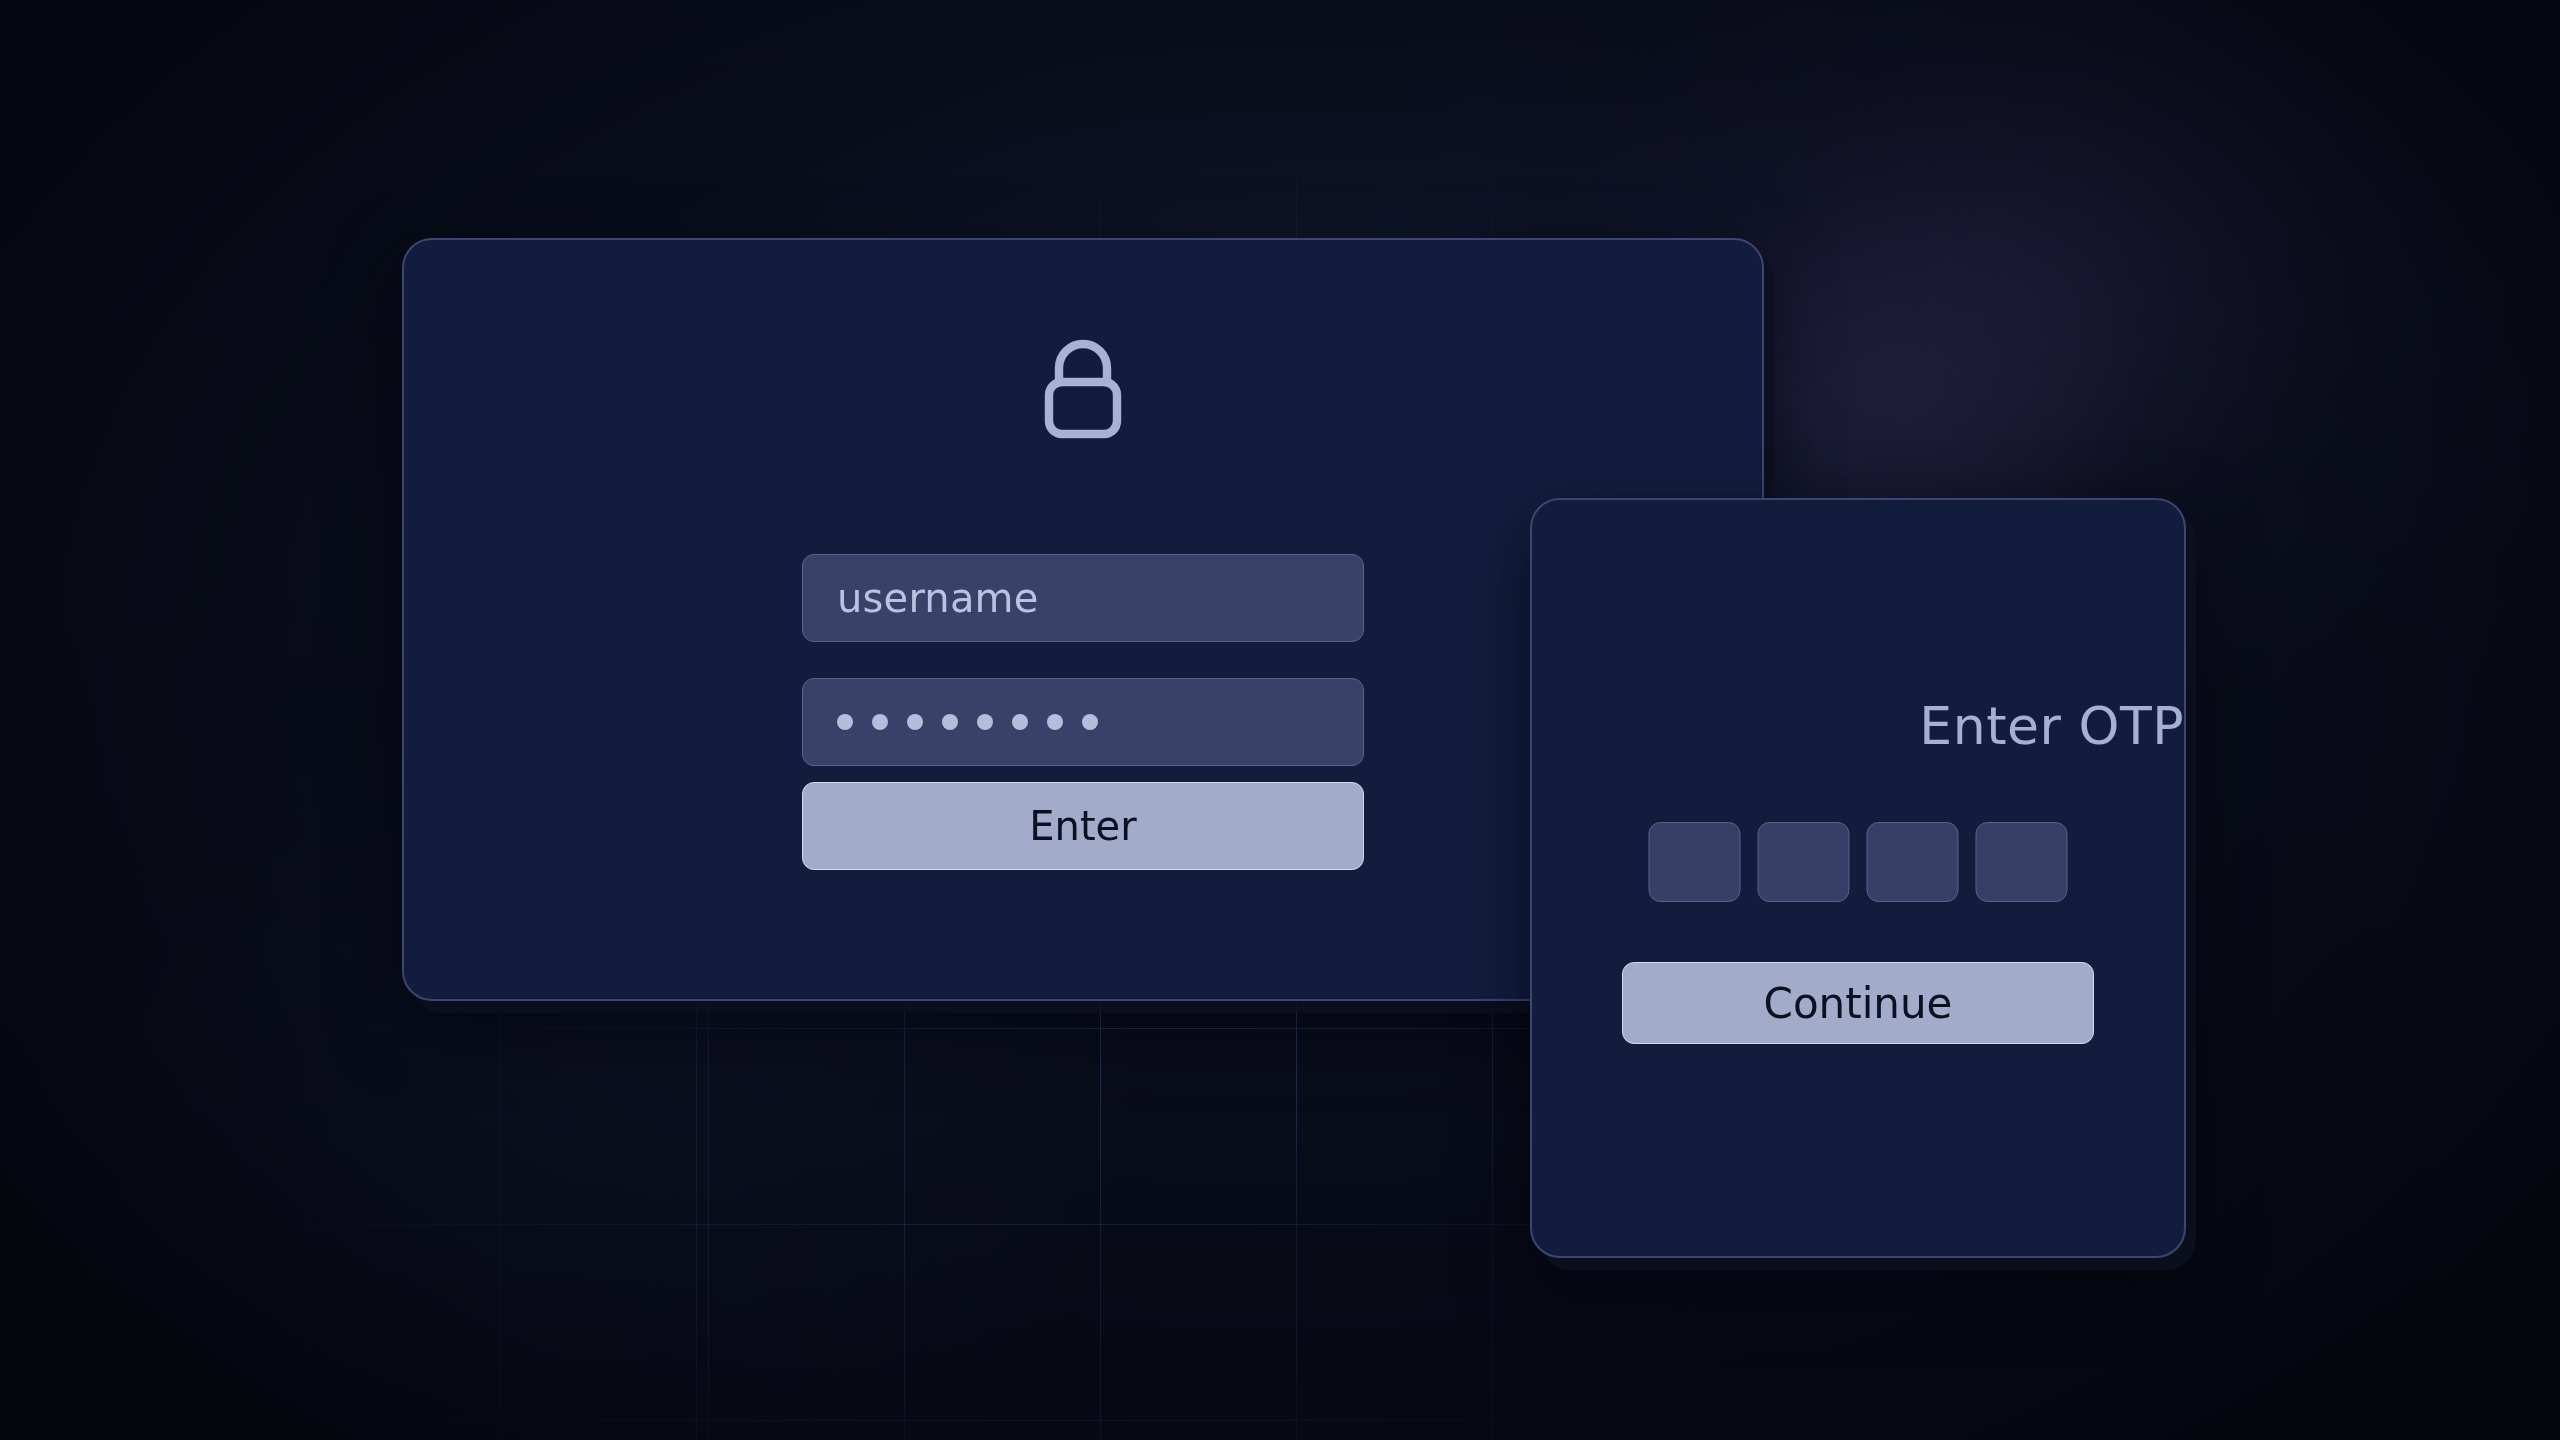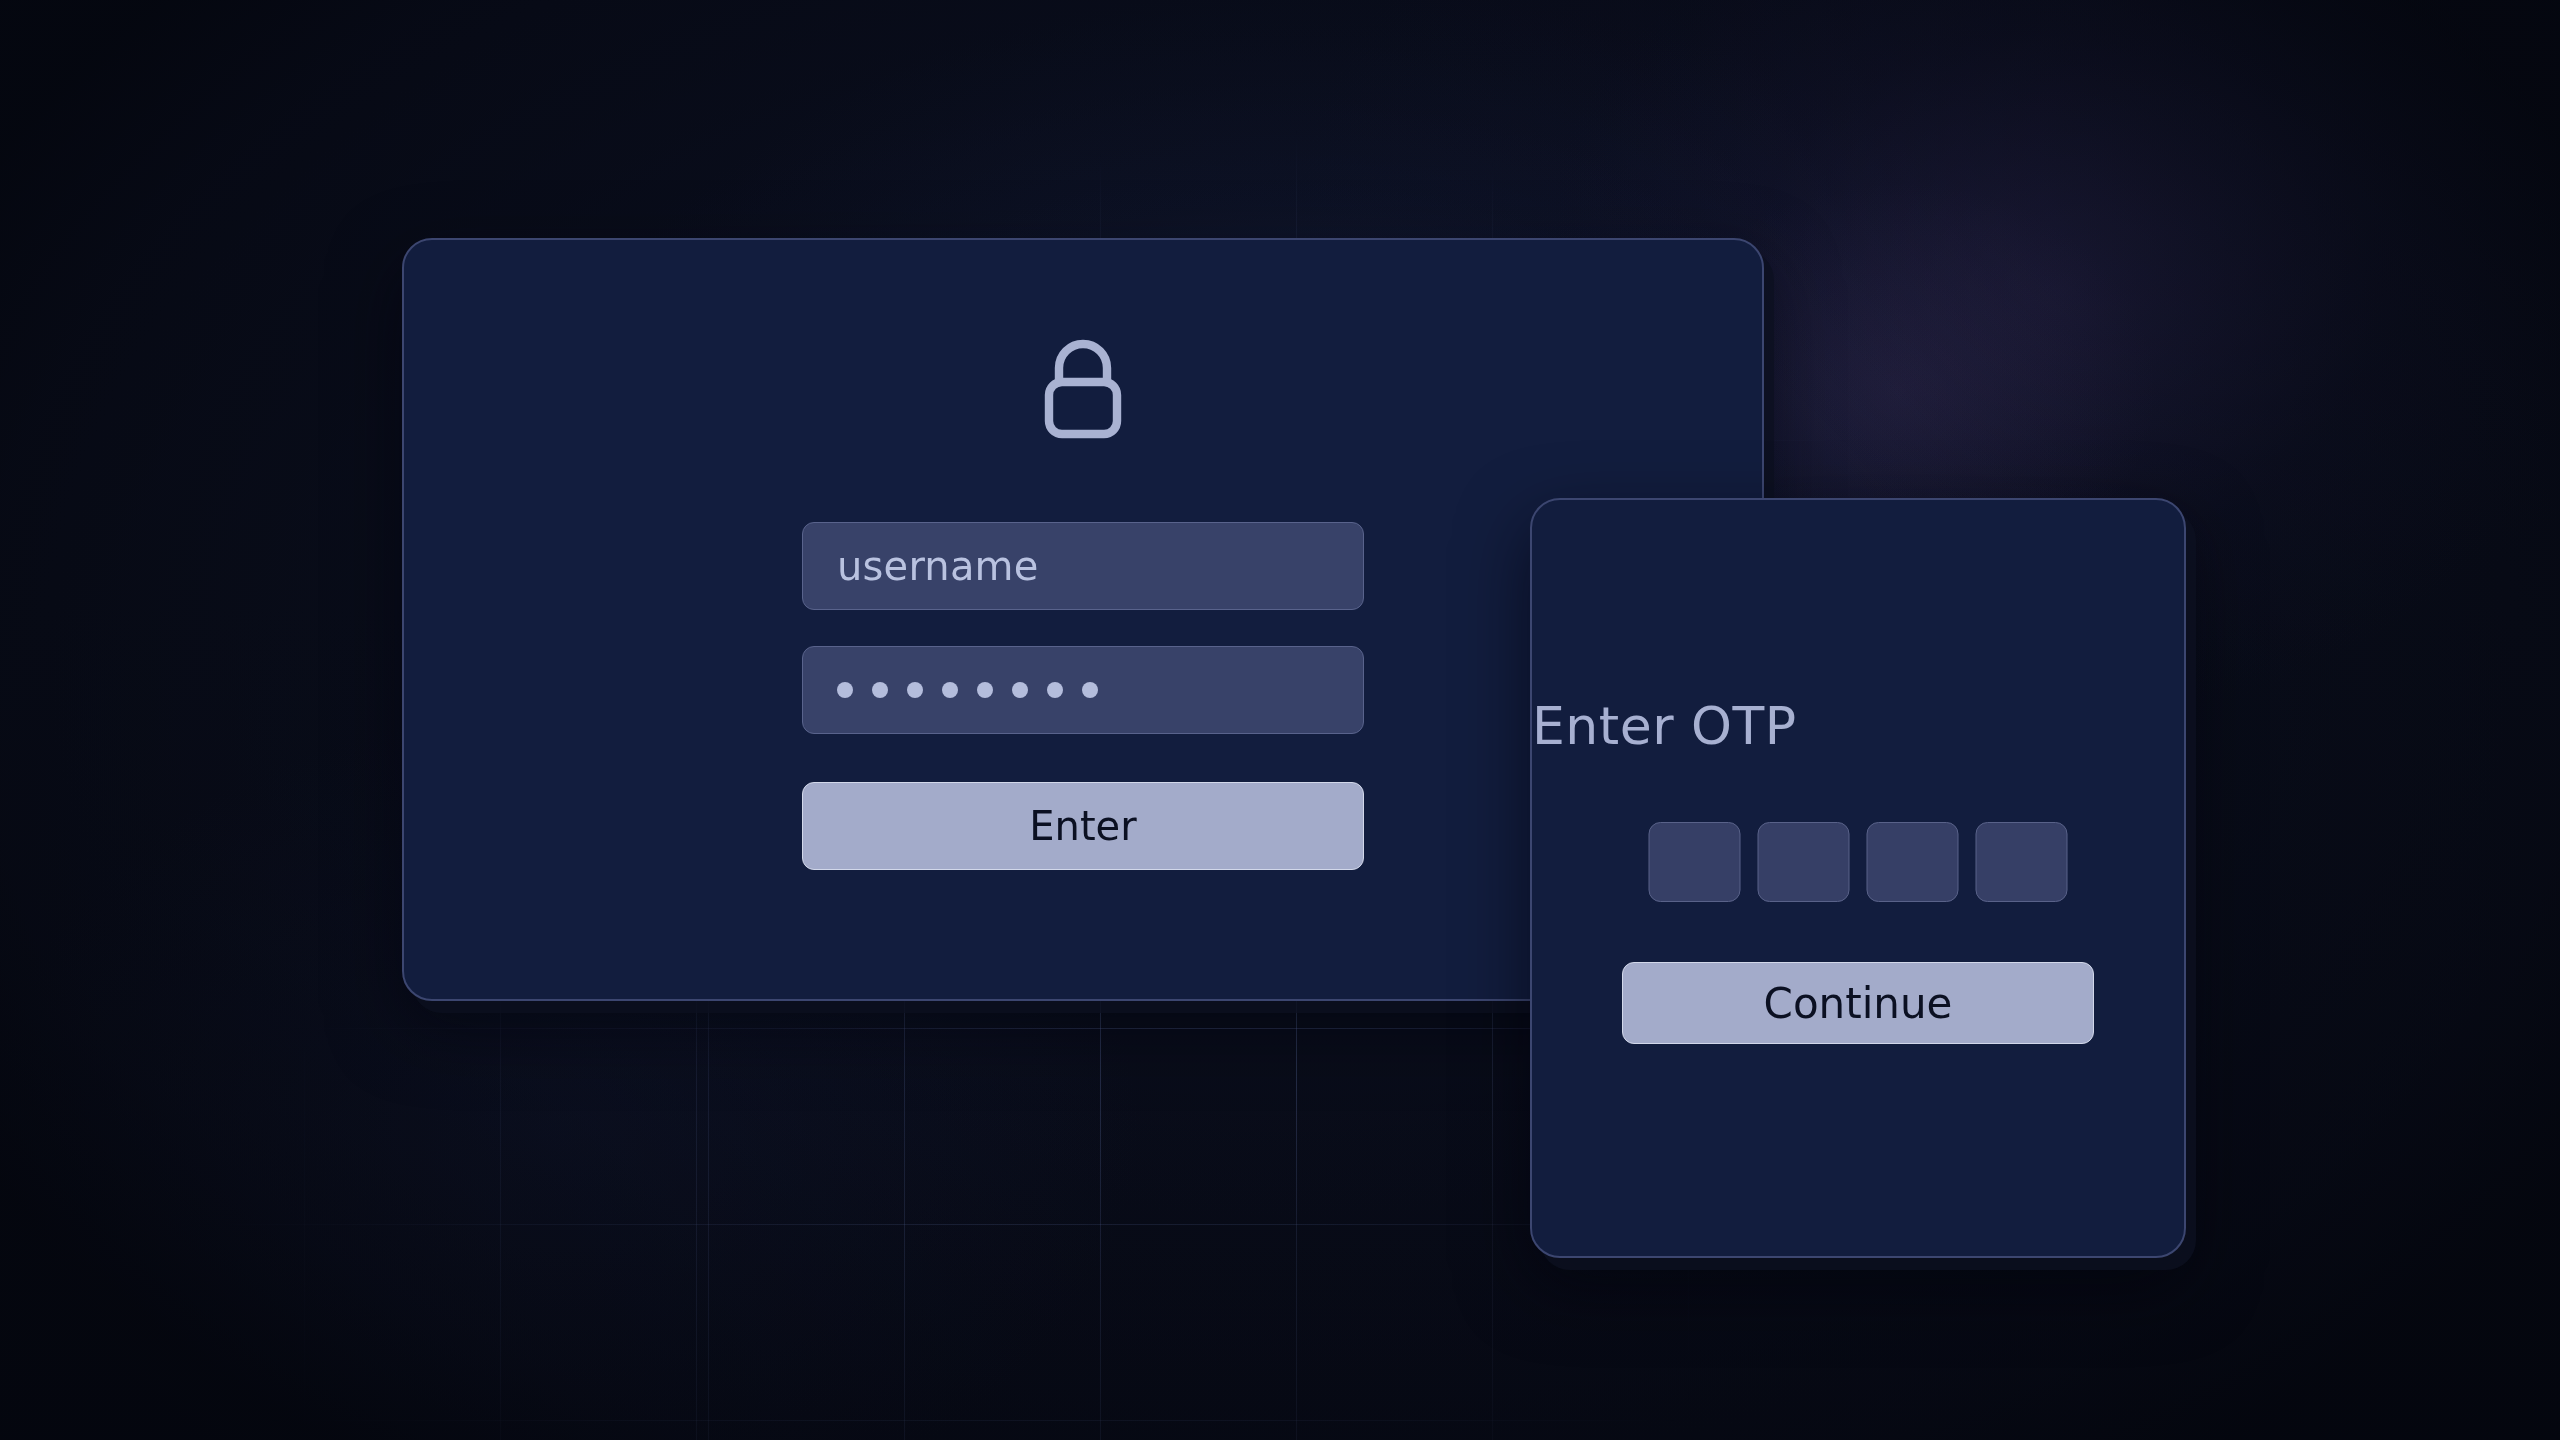--- a/index.html
+++ b/index.html
@@ -120,20 +120,21 @@
     transform: translateX(-50%);
     width: 562px;
     height: 88px;
     box-sizing: border-box;
     background: #384269;
     border: 1.6px solid #59638c;
     border-radius: 12px;
     display: flex;
     align-items: center;
     padding: 0 34px;
+    margin-top: 32px;
   }
   #username-field { top: 282px; }
   #password-field { top: 406px; }
 
   .field-text {
     color: #b9c2e0;
     font-size: 40px;
     letter-spacing: 0.2px;
     line-height: 1;
   }
@@ -170,21 +171,21 @@
     height: 88px;
     font-size: 40px;
   }
 
   
   #otp-title {
     position: absolute;
     left: 0;
     right: 0;
     top: 200px;
-    text-align: left;
+    text-align: right;
     color: #a7b0d1;
     font-size: 52px;
     letter-spacing: 0.5px;
     line-height: 1;
   }
 
   #otp-boxes {
     position: absolute;
     left: 50%;
     transform: translateX(-50%);

